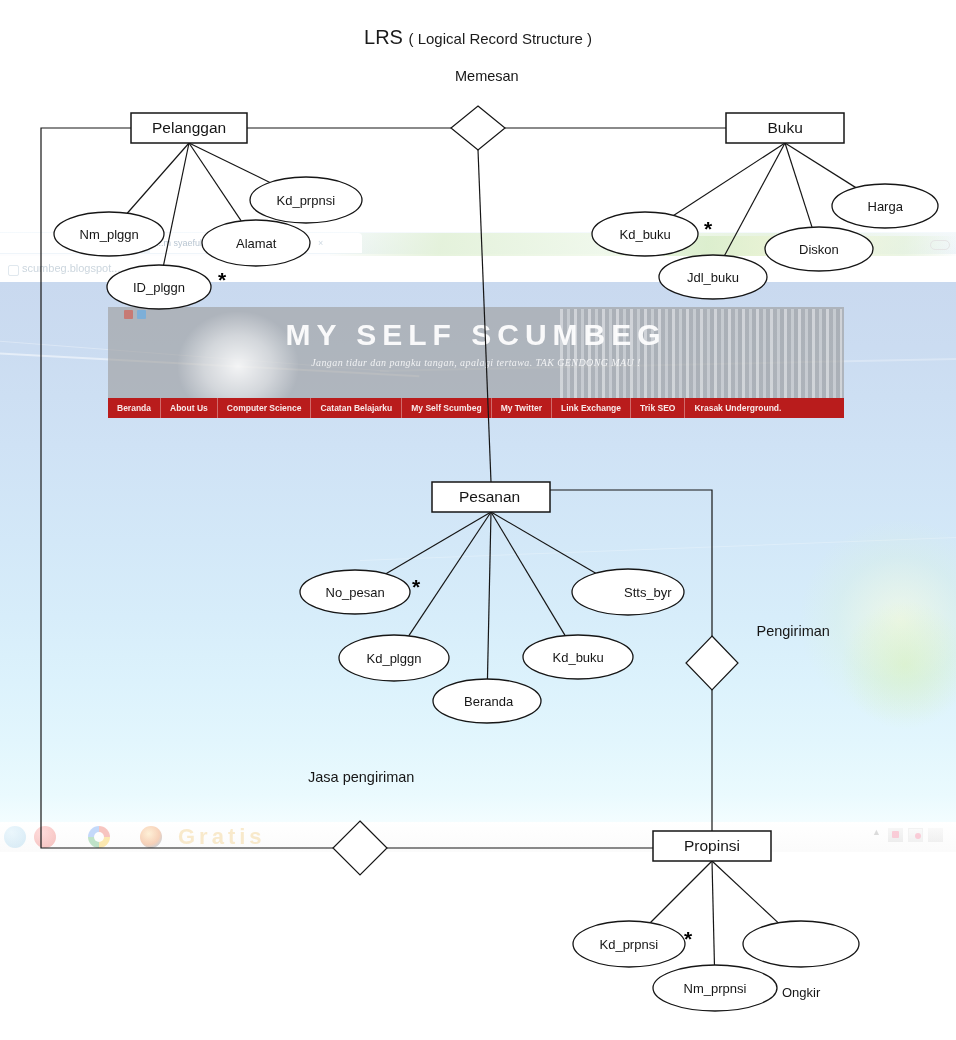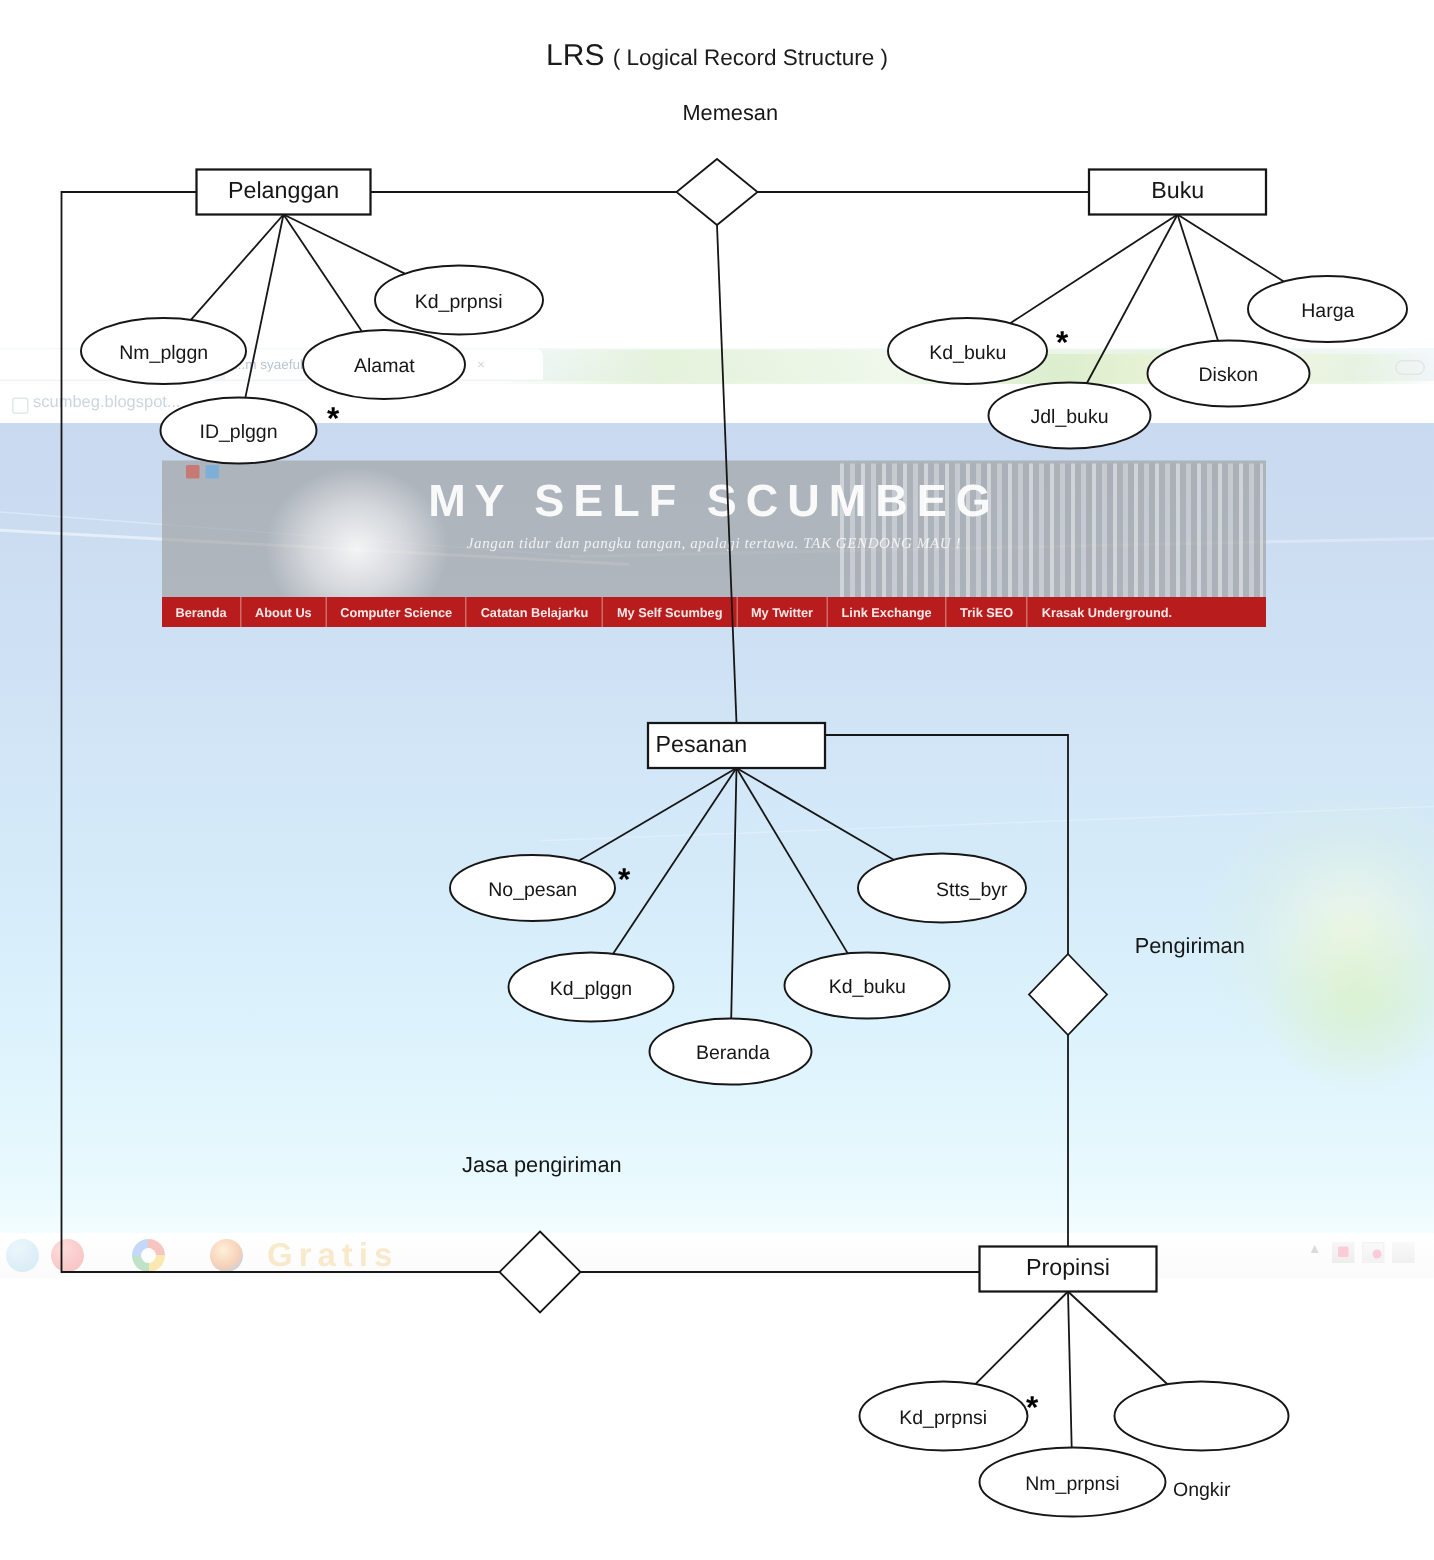--- a/index.html
+++ b/index.html
@@ -431,21 +431,21 @@
       <div class="node-label attr-label" style="left: 687px; top: 269.5px;">Jdl_buku</div>
       <div class="node-label attr-label" style="left: 799px; top: 241.5px;">Diskon</div>
       <div class="node-label attr-label" style="left: 867.5px; top: 198.5px;">Harga</div>
       <div class="node-label entity-label" style="left: 767.5px; top: 119px;">Buku</div>
       <div class="node-label star-label" style="left: 704px; top: 217px;">*</div>
       <div class="node-label attr-label" style="left: 325.5px; top: 584.5px;">No_pesan</div>
       <div class="node-label attr-label" style="left: 366.5px; top: 650.5px;">Kd_plggn</div>
       <div class="node-label attr-label" style="left: 464px; top: 693.5px;">Beranda</div>
       <div class="node-label attr-label" style="left: 552.5px; top: 649.5px;">Kd_buku</div>
       <div class="node-label attr-label" style="left: 624px; top: 584.5px;">Stts_byr</div>
-      <div class="node-label entity-label" style="left: 437px; top: 488px;">Pesanan</div>
+      <div class="node-label entity-label" style="left: 459px; top: 488px;">Pesanan</div>
       <div class="node-label star-label" style="left: 412px; top: 575px;">*</div>
       <div class="node-label attr-label" style="left: 599.5px; top: 936.5px;">Kd_prpnsi</div>
       <div class="node-label attr-label" style="left: 683.5px; top: 980.5px;">Nm_prpnsi</div>
       <div class="node-label attr-label" style="left: 782px; top: 936.5px; margin-top: 48px;">Ongkir</div>
       <div class="node-label entity-label" style="left: 684px; top: 837px;">Propinsi</div>
       <div class="node-label star-label" style="left: 684px; top: 927px;">*</div>
       <div class="node-label rel-label" style="left: 455px; top: 68px;">Memesan</div>
       <div class="node-label rel-label" style="left: 756.5px; top: 623px;">Pengiriman</div>
       <div class="node-label rel-label" style="left: 308px; top: 769px;">Jasa pengiriman</div>
     </div>

